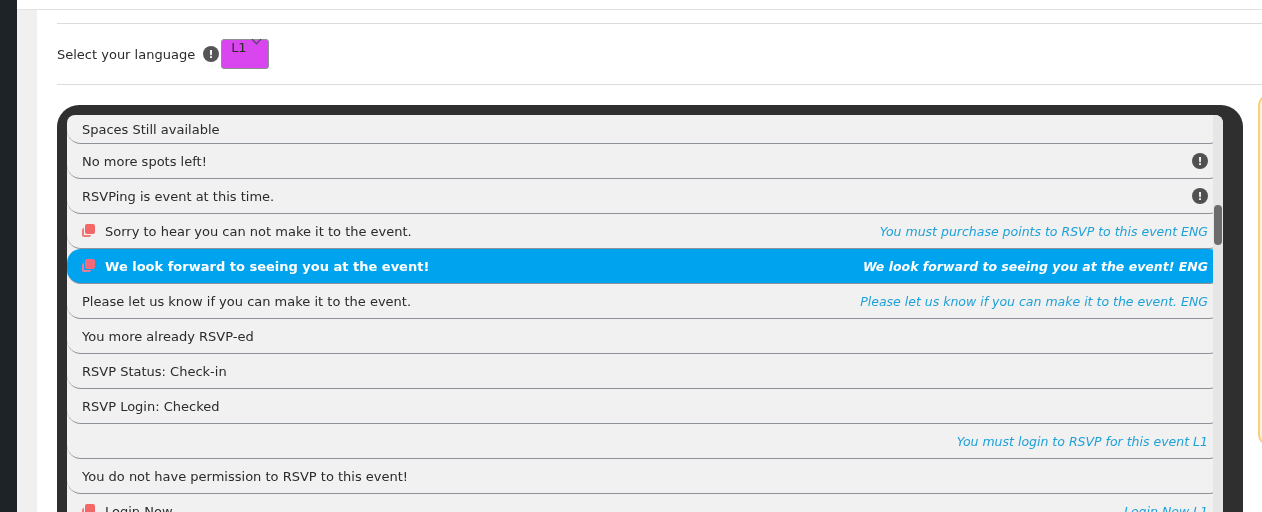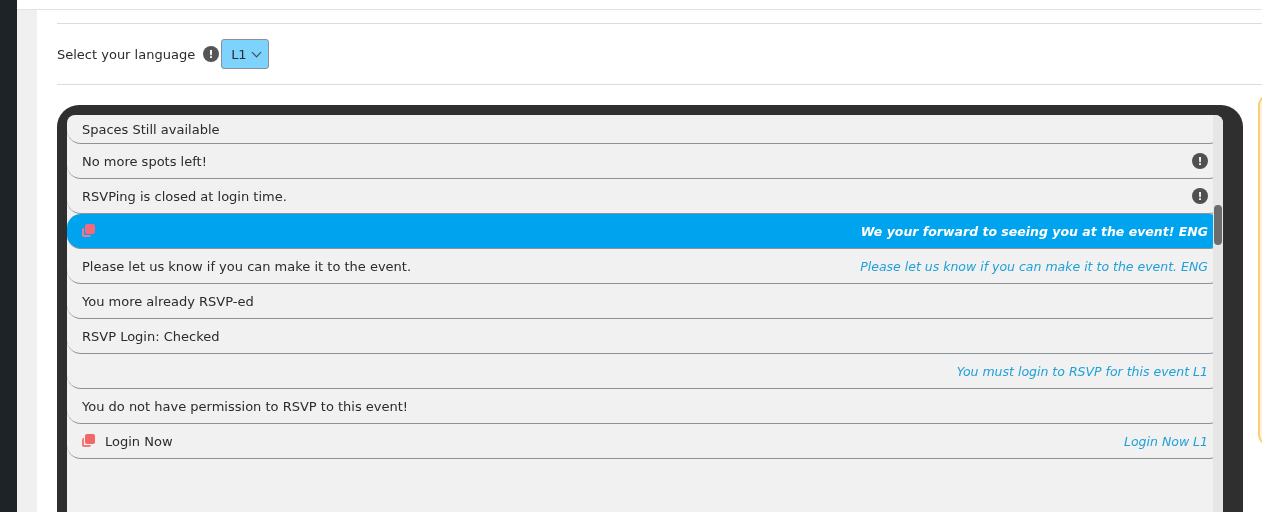--- a/index.html
+++ b/index.html
@@ -38,24 +38,24 @@
     }
     .lang-label { font-size: 13px; color: #2b2b2b; }
     .info-icon {
       display: inline-flex; align-items: center; justify-content: center;
       width: 16px; height: 16px; border-radius: 50%;
       background: #555555; color: #ffffff;
       font-size: 11px; font-weight: bold; font-family: "DejaVu Sans", sans-serif;
       margin-left: 8px;
     }
     .lang-select {
-      display: inline-flex; align-items: center; gap: 6px;
+      display: inline-flex; align-items: flex-start; gap: 6px;
       margin-left: 2px; height: 30px; padding: 0 8px 0 9px;
       border: 1px solid #8c8f94; border-radius: 3px;
-      font-size: 13px; background: #7dd3fc; color: #2b2b2b; cursor: pointer;
+      font-size: 13px; background: #d946ef; color: #2b2b2b; cursor: pointer;
     }
     .chev {
       width: 7px; height: 7px; border-right: 1.5px solid #3c434a; border-bottom: 1.5px solid #3c434a;
       transform: rotate(45deg); margin-top: -4px;
     }
 
     .device {
       position: absolute; left: 20px; top: 94px; width: 1186px; height: 440px;
       background: #2f2f2f; border-radius: 22px;
       padding: 10px 20px 0 10px;
@@ -138,42 +138,54 @@
           <div class="row">
             <span class="label">Spaces Still available</span>
           </div>
 
           <div class="row">
             <span class="label">No more spots left!</span>
             <span class="warn">!</span>
           </div>
 
           <div class="row">
-            <span class="label">RSVPing is closed at login time.</span>
+            <span class="label">RSVPing is event at this time.</span>
             <span class="warn">!</span>
           </div>
 
+          <div class="row">
+            <span class="dup-icon">
+                <span class="back"></span>
+                <span class="front"></span>
+              </span>
+            <span class="label">Sorry to hear you can not make it to the event.</span>
+            <span class="translation">You must purchase points to RSVP to this event ENG</span>
+          </div>
 
           <div class="row selected">
             <span class="dup-icon">
                 <span class="back"></span>
                 <span class="front"></span>
               </span>
-            <span class="translation" style="font-weight:600;">We your forward to seeing you at the event! ENG</span>
+            <span class="label" style="font-weight:600;">We look forward to seeing you at the event!</span>
+            <span class="translation" style="font-weight:600;">We look forward to seeing you at the event! ENG</span>
           </div>
 
           <div class="row">
             <span class="label">Please let us know if you can make it to the event.</span>
             <span class="translation">Please let us know if you can make it to the event. ENG</span>
           </div>
 
           <div class="row">
             <span class="label">You more already RSVP-ed</span>
           </div>
 
+          <div class="row">
+            <span class="label">RSVP Status: Check-in</span>
+          </div>
 
           <div class="row">
             <span class="label">RSVP Login: Checked</span>
           </div>
 
           <div class="row">
             <span class="translation">You must login to RSVP for this event L1</span>
           </div>
 
           <div class="row">

